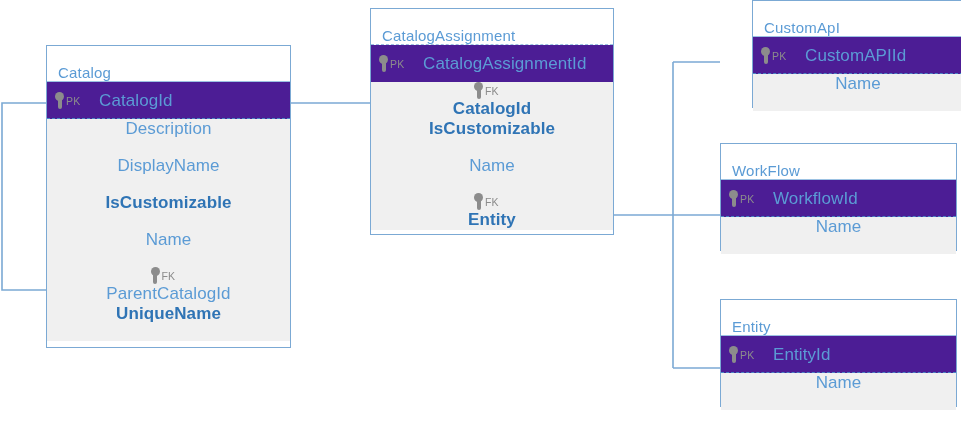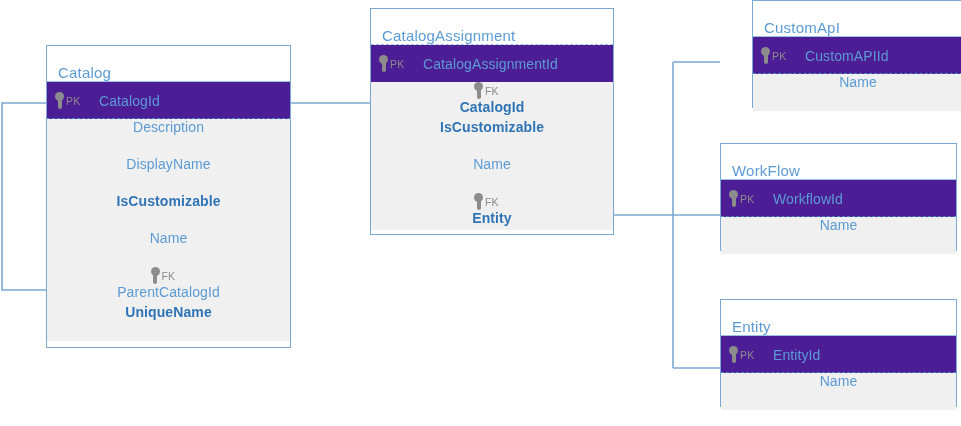--- a/index.html
+++ b/index.html
@@ -103,21 +103,21 @@
     width: 4px; height: 11px;
     background: #8c8c8c;
     border-radius: 0 0 2px 2px;
   }
   .keylabel {
     font-size: 10.5px;
     color: #8c8c8c;
     letter-spacing: .2px;
   }
   .field {
-    font-size: 14px;
+    font-size: 17px;
     color: #5b9bd5;
     letter-spacing: .1px;
     white-space: nowrap;
   }
   .field.bold {
     font-weight: bold;
     color: #2f74b5;
   }
 </style>
 </head>

